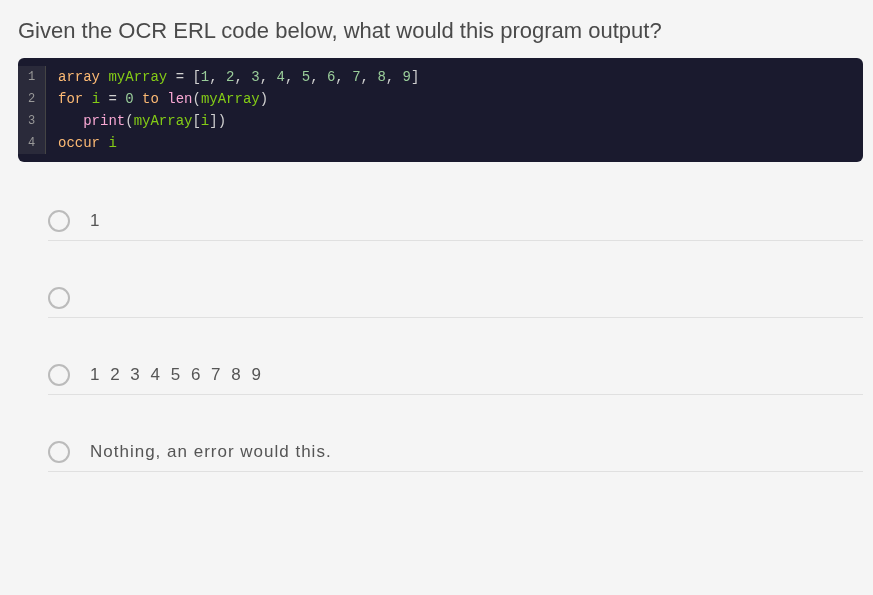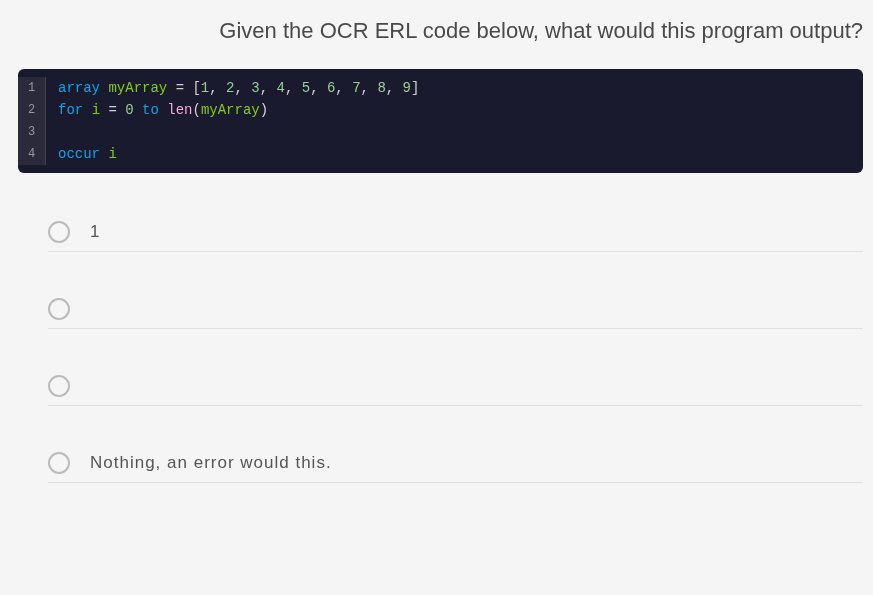--- a/index.html
+++ b/index.html
@@ -7,23 +7,22 @@
   width: 873px;
   height: 595px;
   background: #f5f5f5;
   font-family: -apple-system, BlinkMacSystemFont, "Segoe UI", Arial, sans-serif;
   padding: 18px 10px 0 18px;
   overflow: hidden;
 }
 .question {
   font-size: 22px;
   color: #4a4a4a;
-  margin-bottom: 25px;
+  margin-bottom: 14px;
   font-weight: 400;
-  text-align: right;
 }
 .code-block {
   background: #1a1a2e;
   border-radius: 6px;
   padding: 8px 0;
   margin-bottom: 40px;
   overflow: hidden;
 }
 .code-line {
   display: flex;
@@ -42,21 +41,21 @@
   height: 100%;
   display: flex;
   align-items: center;
   justify-content: center;
 }
 .code-text {
   padding-left: 12px;
   color: #d0d0d0;
   white-space: pre;
 }
-.kw { color: #0ea5e9; }
+.kw { color: #fdba74; }
 .num { color: #9acd9a; }
 .fn { color: #f9a8d4; }
 .var { color: #84cc16; }
 .answers {
   display: flex;
   flex-direction: column;
   gap: 38px;
   padding-left: 30px;
 }
 .answer {
@@ -89,35 +88,37 @@
   <div class="code-line">
     <span class="line-num">1</span>
     <span class="code-text"><span class="kw">array</span> <span class="var">myArray</span> = [<span class="num">1</span>, <span class="num">2</span>, <span class="num">3</span>, <span class="num">4</span>, <span class="num">5</span>, <span class="num">6</span>, <span class="num">7</span>, <span class="num">8</span>, <span class="num">9</span>]</span>
   </div>
   <div class="code-line">
     <span class="line-num">2</span>
     <span class="code-text"><span class="kw">for</span> <span class="var">i</span> = <span class="num">0</span> <span class="kw">to</span> <span class="fn">len</span>(<span class="var">myArray</span>)</span>
   </div>
   <div class="code-line">
     <span class="line-num">3</span>
+    <span class="code-text">   <span class="fn">print</span>(<span class="var">myArray</span>[<span class="var">i</span>])</span>
   </div>
   <div class="code-line">
     <span class="line-num">4</span>
     <span class="code-text"><span class="kw">occur</span> <span class="var">i</span></span>
   </div>
 </div>
 
 <div class="answers">
   <div class="answer">
     <div class="radio"></div>
     <span class="answer-text">1</span>
   </div>
   <div class="answer">
     <div class="radio"></div>
   </div>
   <div class="answer">
     <div class="radio"></div>
+    <span class="answer-text wide">1 2 3 4 5 6 7 8 9</span>
   </div>
   <div class="answer">
     <div class="radio"></div>
     <span class="answer-text">Nothing, an error would this.</span>
   </div>
 </div>
 
 </body></html>

